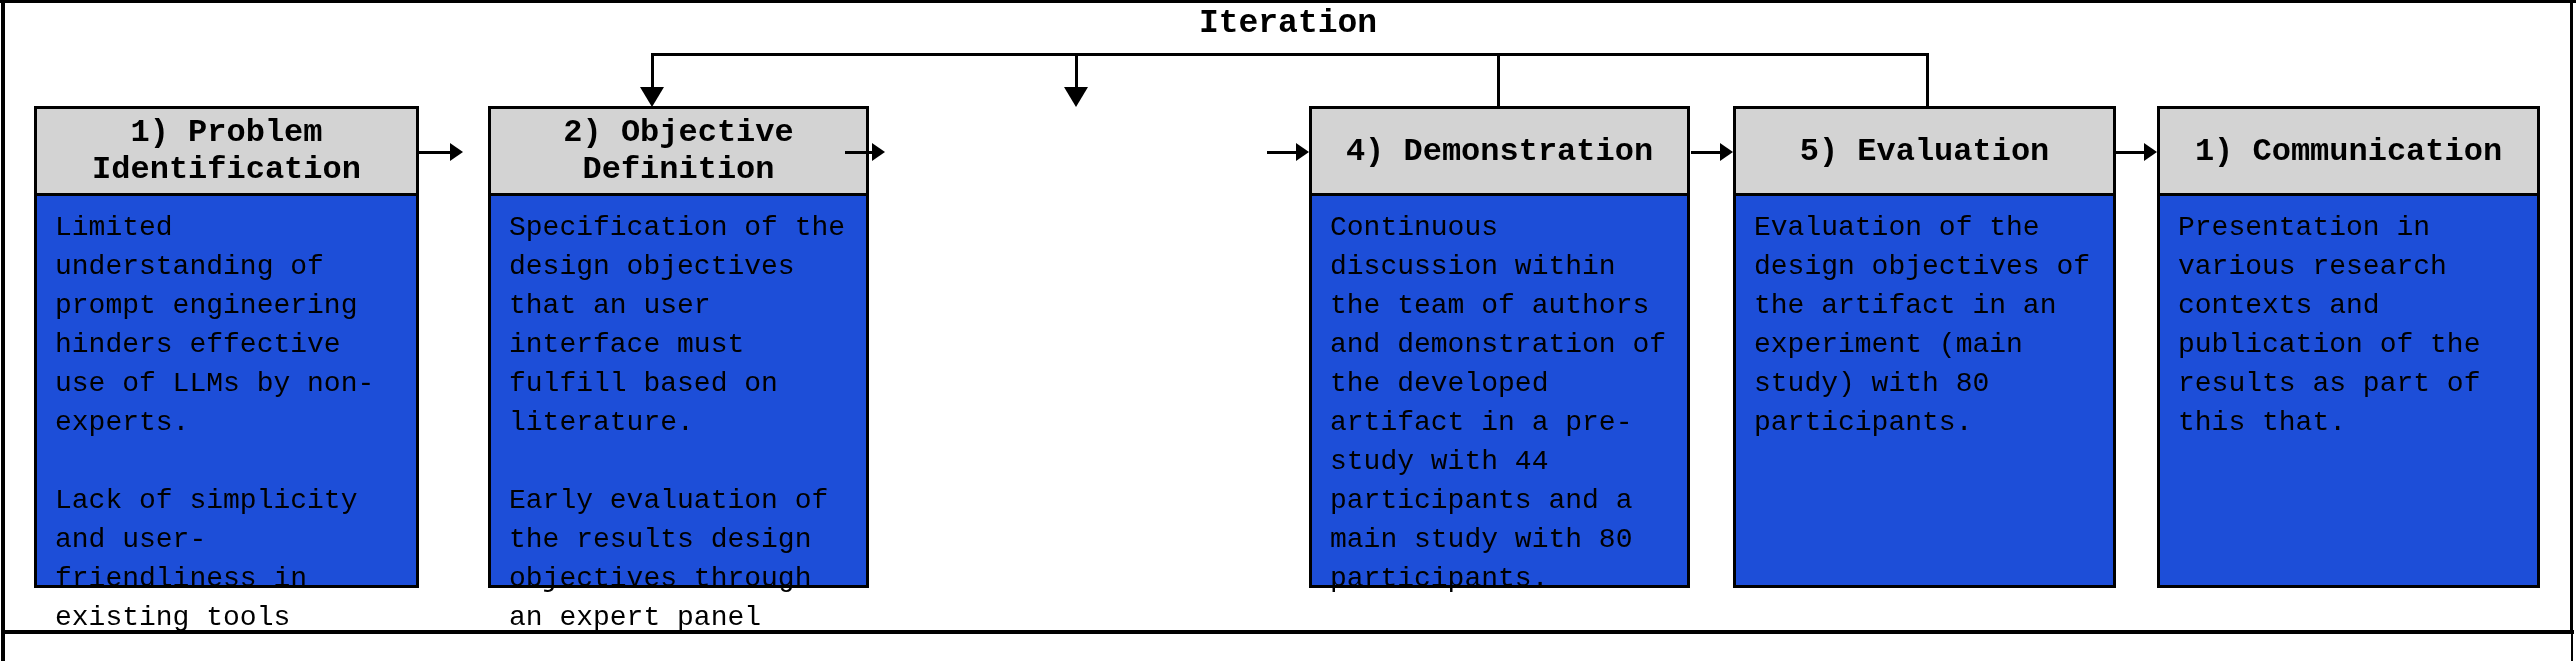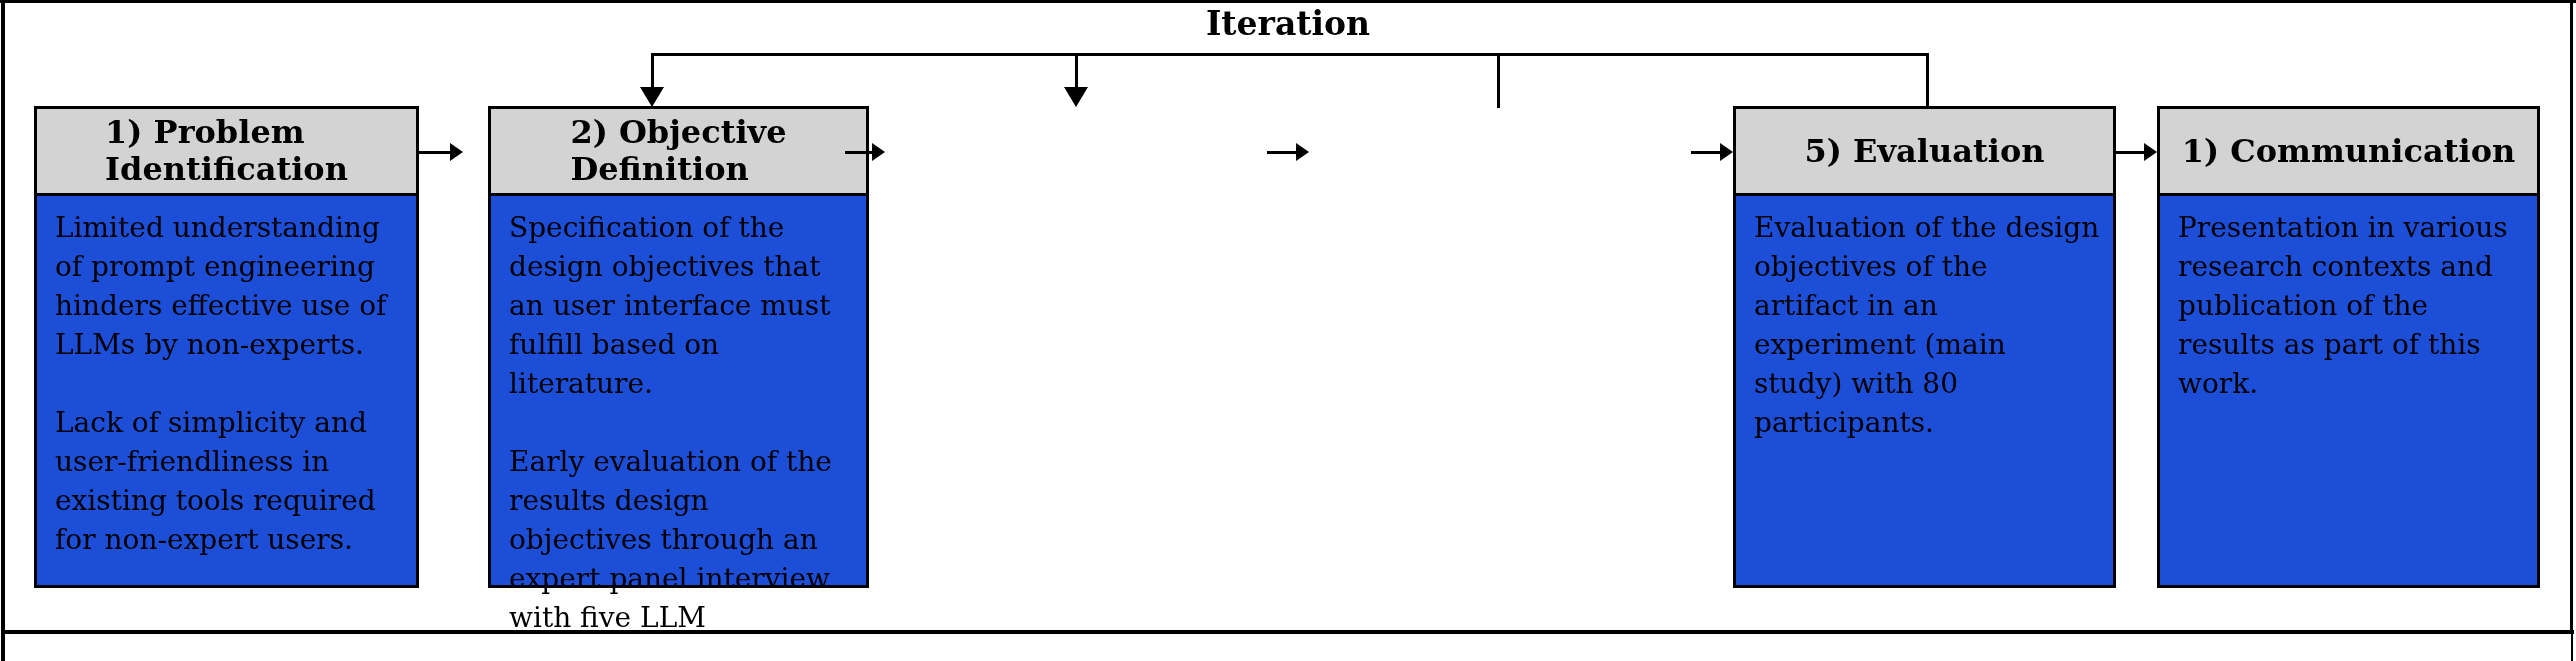--- a/index.html
+++ b/index.html
@@ -9,21 +9,21 @@
   }
   * { box-sizing: border-box; margin: 0; padding: 0; }
   html, body { background: var(--bg); }
   body {
     width: 2576px; height: 662px;
     font-family: "DejaVu Serif", "Liberation Serif", serif;
     color: #000;
     position: relative;
     overflow: hidden;
   }
-  .canvas { position: absolute; left: 0; top: 0; width: 2576px; height: 504px; background: var(--bg); }
+  .canvas { position: absolute; left: 0; top: 0; width: 2576px; height: 504px; background: var(--bg); font-family: Liberation Mono, monospace; }
 
   
   .frame-top    { position: absolute; left: 0;    top: 0;   width: 2576px; height: 2.8px;  background: var(--line); }
   .frame-left   { position: absolute; left: 1.4px;  top: 0;   width: 3.4px;    height: 662px; background: var(--line); }
   .frame-right  { position: absolute; left: 2570px; top: 0; width: 3.4px;    height: 662px; background: var(--line); }
 
   
   .iteration-label {
     position: absolute; left: 0; top: 4.1px; width: 2576px;
     text-align: center; font-weight: bold; font-size: 33px; line-height: 39px;
@@ -38,21 +38,21 @@
     position: absolute; top: 87px; width: 0; height: 0;
     border-left: 12.4px solid transparent; border-right: 12.4px solid transparent;
     border-top: 20.7px solid var(--line);
   }
 
   
   .stage { position: absolute; top: 106px; }
   .stage-header {
     height: 90px; border: 3.4px solid var(--line); background: var(--header-fill);
     display: flex; align-items: center; justify-content: center;
-    text-align: left; font-weight: bold; font-size: 32px; line-height: 37px;
+    text-align: center; font-weight: bold; font-size: 32px; line-height: 37px;
     white-space: pre-line;
   }
   .stage-body {
     height: 392px; border: 3.4px solid var(--line); border-top: none; background: #1d4ed8;
     font-size: 28px; line-height: 39px; padding: 12.4px 12.4px 0 18px;
     white-space: pre-line;
   }
 
   
   .flow-line { position: absolute; top: 151px; height: 2.8px; background: var(--line); }
@@ -106,34 +106,38 @@
 
   <div class="flow-line" style="left:845px; width:29px"></div>
   <div class="flow-head" style="left:872px"></div>
 
   <div class="stage" style="left:886px; width:381px">
   </div>
 
   <div class="flow-line" style="left:1267px; width:30px"></div>
   <div class="flow-head" style="left:1296px"></div>
 
+  <div class="stage" style="left:1309px; width:381px">
+    <div class="stage-header">4) Demonstration</div>
+    <div class="stage-body">Continuous discussion within the team of authors and demonstration of the developed artifact in a pre-study with 44 participants and a main study with 80 participants.</div>
+  </div>
 
   <div class="flow-line" style="left:1691px; width:30px"></div>
   <div class="flow-head" style="left:1720px"></div>
 
   <div class="stage" style="left:1733px; width:383px">
     <div class="stage-header">5) Evaluation</div>
     <div class="stage-body">Evaluation of the design objectives of the artifact in an experiment (main study) with 80 participants.</div>
   </div>
 
   <div class="flow-line" style="left:2116px; width:29px"></div>
   <div class="flow-head" style="left:2144px"></div>
 
   <div class="stage" style="left:2157px; width:383px">
     <div class="stage-header">1) Communication</div>
-    <div class="stage-body">Presentation in various research contexts and publication of the results as part of this work.</div>
+    <div class="stage-body">Presentation in various research contexts and publication of the results as part of this that.</div>
   </div>
 
   <div class="bottom-divider"></div>
   <div class="next-panel"></div>
 
 </div>
 
 
 </body></html>

